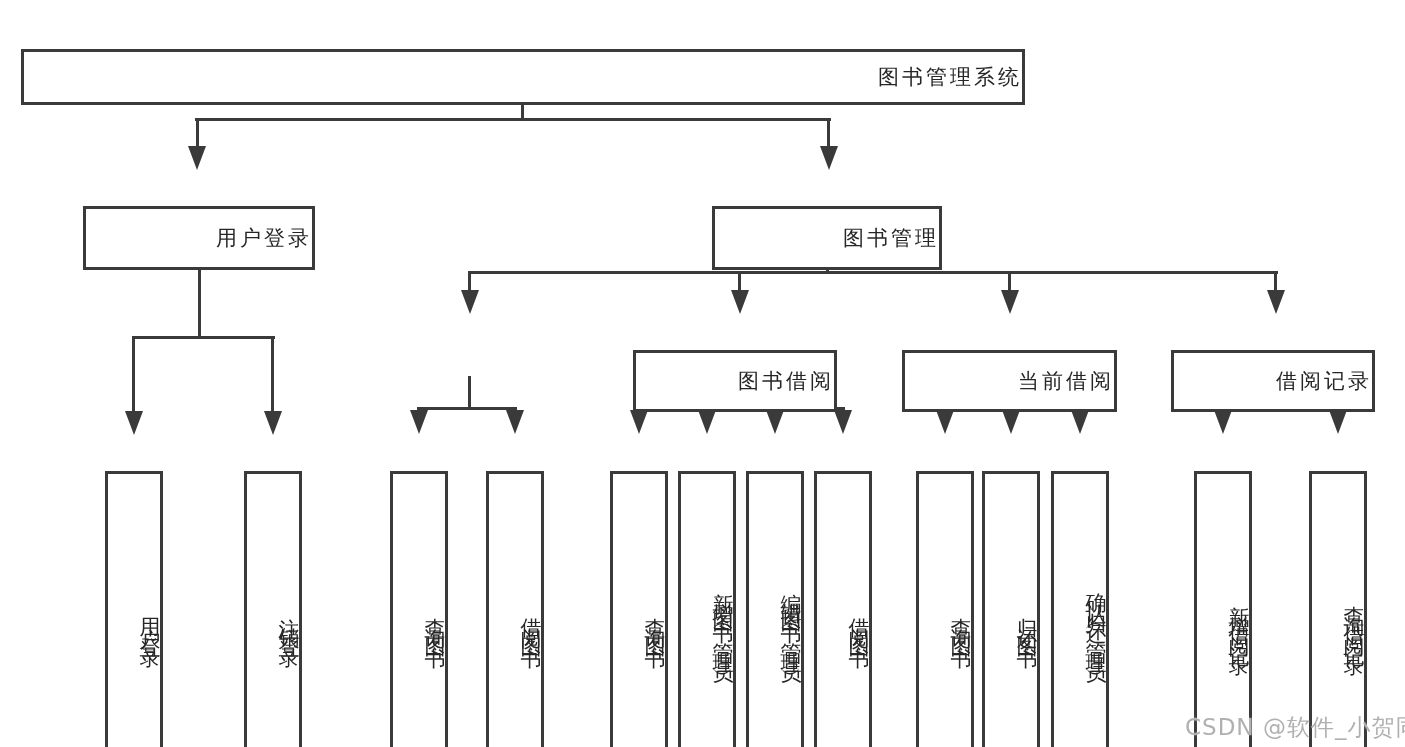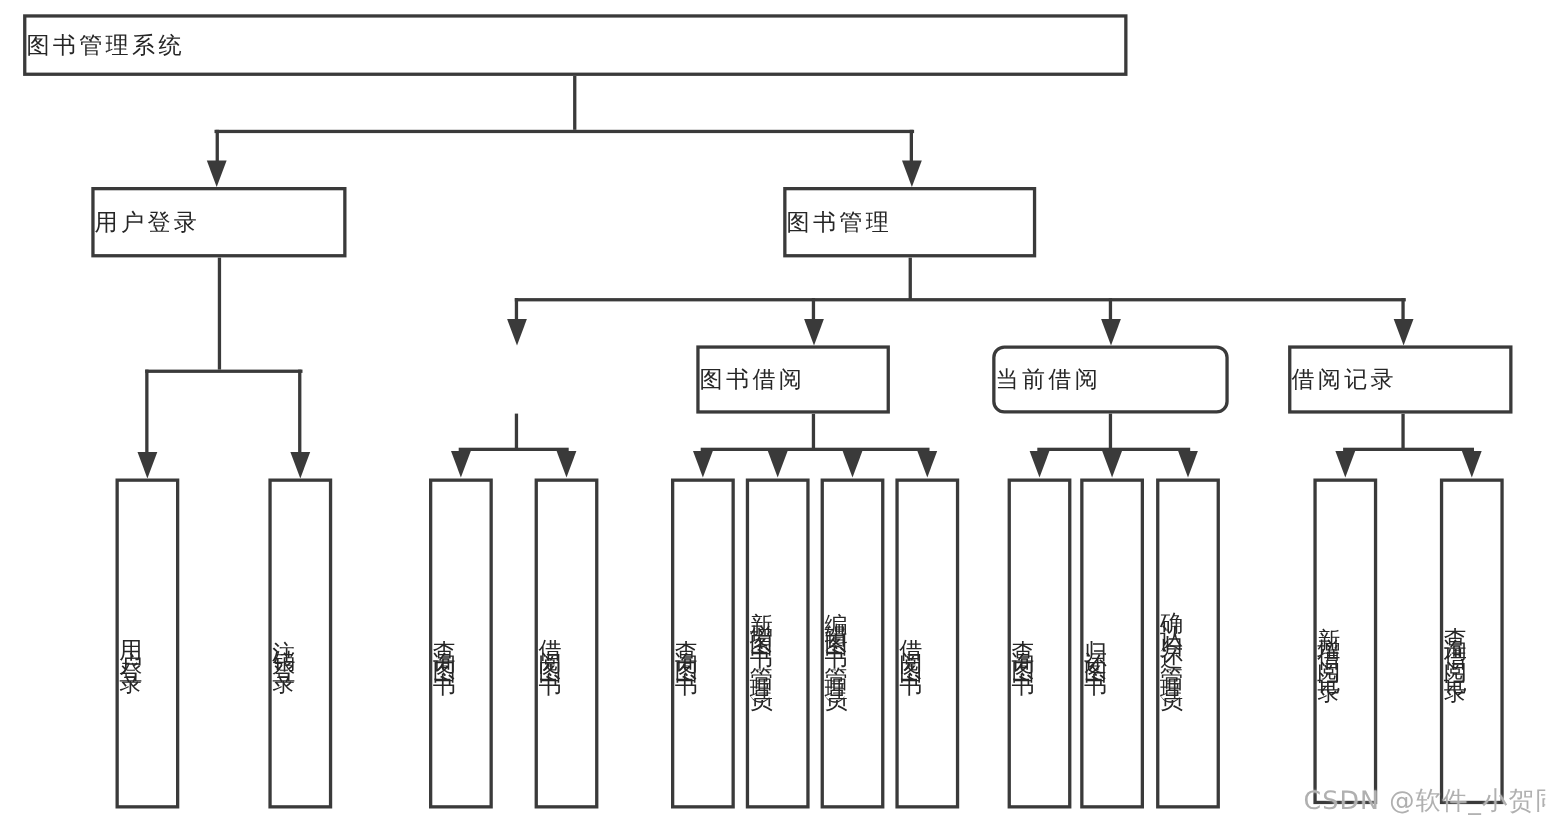--- a/index.html
+++ b/index.html
@@ -19,22 +19,23 @@
   
   .arr{
     position:absolute;width:0;height:0;z-index:1;display:block;
     border-left:9px solid transparent;border-right:9px solid transparent;
     border-top:24px solid var(--line);
   }
   
   .box{
     position:absolute;box-sizing:border-box;background:#fff;
     border:3px solid var(--line);z-index:2;
-    display:flex;align-items:center;justify-content:flex-start;
+    display:flex;align-items:center;justify-content:flex-end;
     color:var(--text);
+    margin-top:36px;
   }
   .box .lab{
     font-size:21px;letter-spacing:3px;white-space:nowrap;
     color:var(--text);
   }
   .box.v .lab{
     writing-mode:vertical-rl;text-orientation:mixed;
     letter-spacing:10px;line-height:1;
   }
   .watermark{
@@ -100,24 +101,24 @@
     <span class="lab">图书管理系统</span>
   </div>
 
   <div class="box" style="left:83px;top:170px;width:232px;height:64px;">
     <span class="lab">用户登录</span>
   </div>
   <div class="box" style="left:712px;top:170px;width:230px;height:64px;">
     <span class="lab">图书管理</span>
   </div>
 
-  <div class="box" style="left:633px;top:314px;width:176px;height:62px;">
+  <div class="box" style="left:633px;top:314px;width:204px;height:62px;">
     <span class="lab">图书借阅</span>
   </div>
-  <div class="box" style="left:902px;top:314px;width:215px;height:62px;border-radius:11px;">
+  <div class="box" style="left:902px;top:314px;width:215px;height:62px;">
     <span class="lab">当前借阅</span>
   </div>
   <div class="box" style="left:1171px;top:314px;width:204px;height:62px;">
     <span class="lab">借阅记录</span>
   </div>
 
   <div class="box v" style="left:105px;top:435px;width:58px;height:300px;">
     <span class="lab">用户登录</span>
   </div>
   <div class="box v" style="left:244px;top:435px;width:58px;height:300px;">

